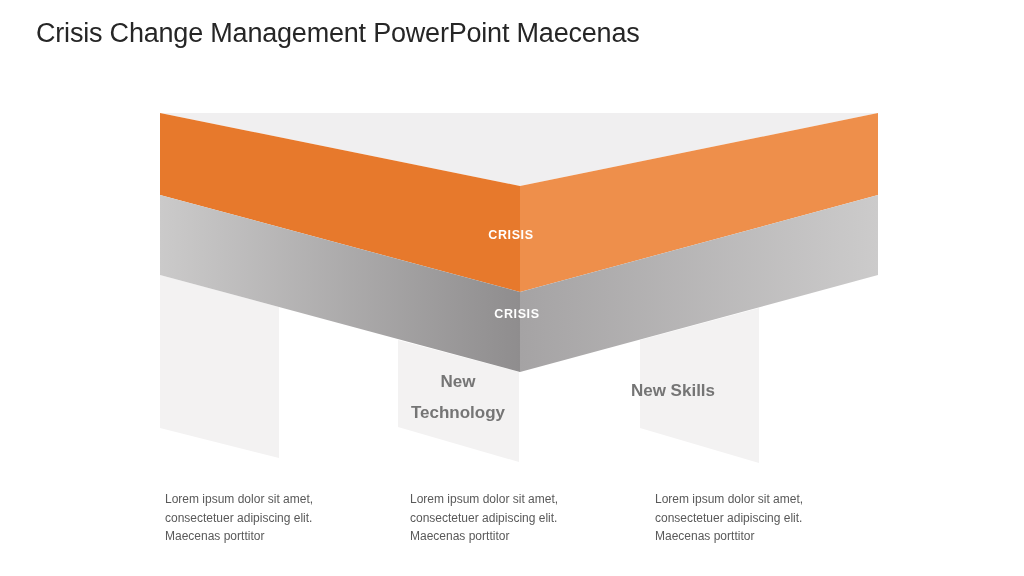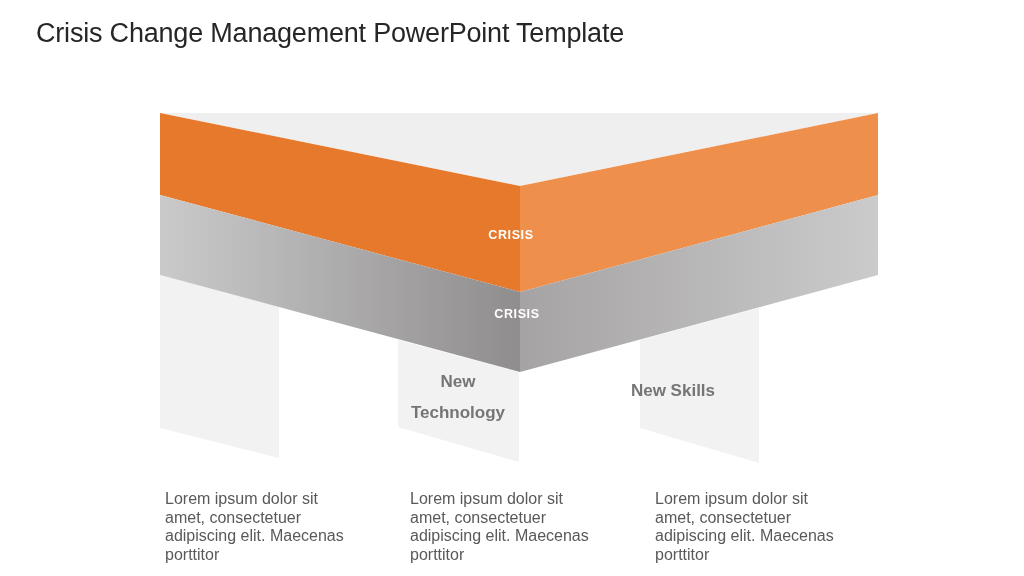--- a/index.html
+++ b/index.html
@@ -62,34 +62,34 @@
     line-height: 31px;
     color: var(--label-gray, #757575);
   }
   .column-label.c1 { left: 169px; top: 340px; }
   .column-label.c2 { left: 408px; top: 366px; }
   .column-label.c3 { left: 623px; top: 375px; }
   .column-desc {
     position: absolute;
     width: 195px;
     top: 490px;
-    font-size: 16px;
+    font-size: 12px;
     line-height: 18.5px;
     color: var(--body-text, #595959);
   }
   .column-desc.d1 { left: 165px; }
   .column-desc.d2 { left: 410px; }
   .column-desc.d3 { left: 655px; }
 </style>
 </head>
 <body>
 
 <div class="slide">
 
-  <div class="slide-title">Crisis Change Management PowerPoint Template</div>
+  <div class="slide-title">Crisis Change Management PowerPoint Maecenas</div>
 
   <svg class="diagram-svg" viewBox="0 0 1024 576">
     <defs>
       <linearGradient id="gradBandLeft" gradientUnits="userSpaceOnUse" x1="160" y1="0" x2="520" y2="0">
         <stop offset="0" stop-color="#cbcaca"></stop>
         <stop offset="1" stop-color="#8f8d8e"></stop>
       </linearGradient>
       <linearGradient id="gradBandRight" gradientUnits="userSpaceOnUse" x1="520" y1="0" x2="878" y2="0">
         <stop offset="0" stop-color="#a5a3a4"></stop>
         <stop offset="1" stop-color="#cccbcb"></stop>

